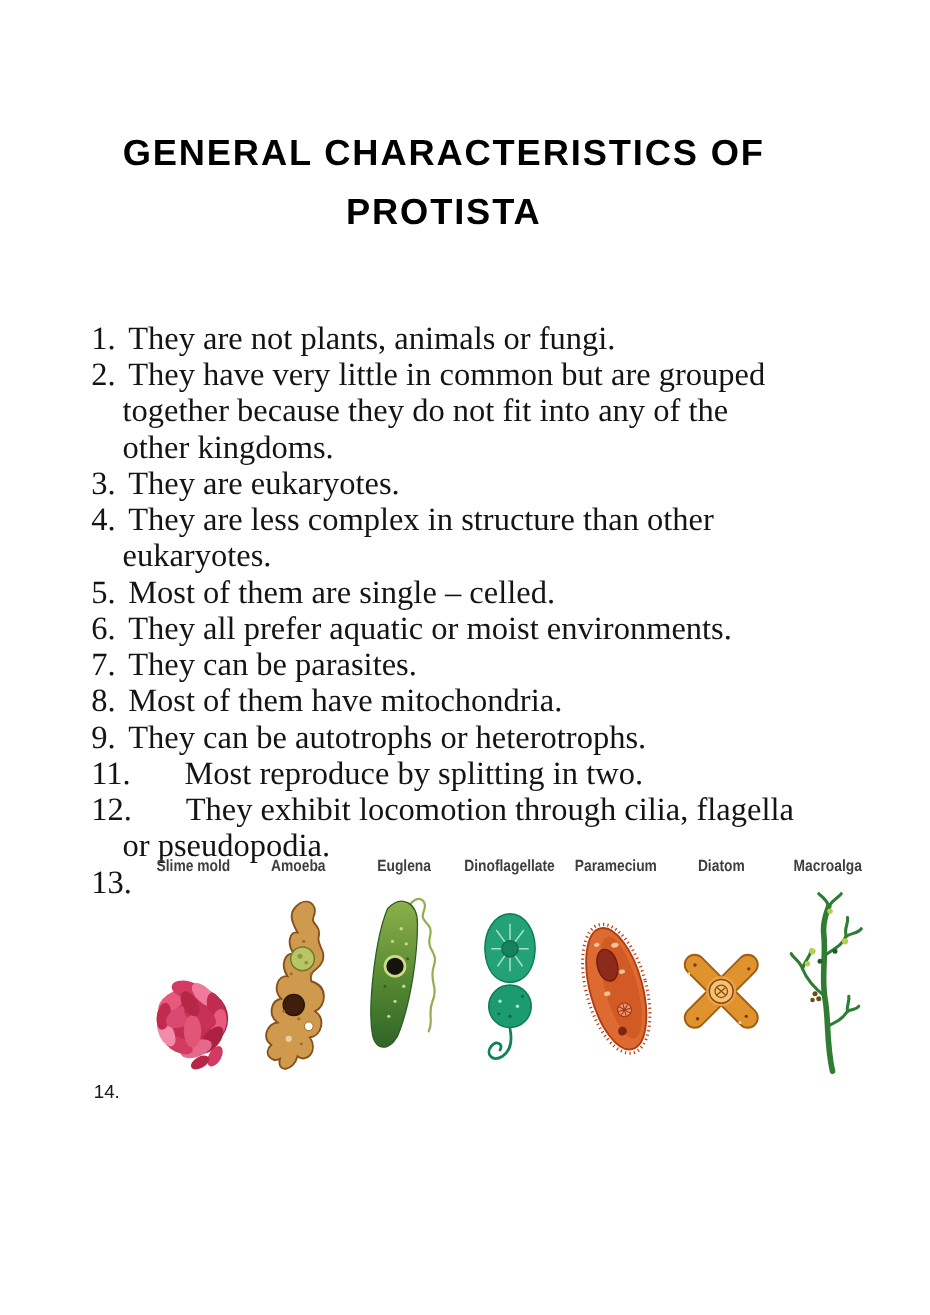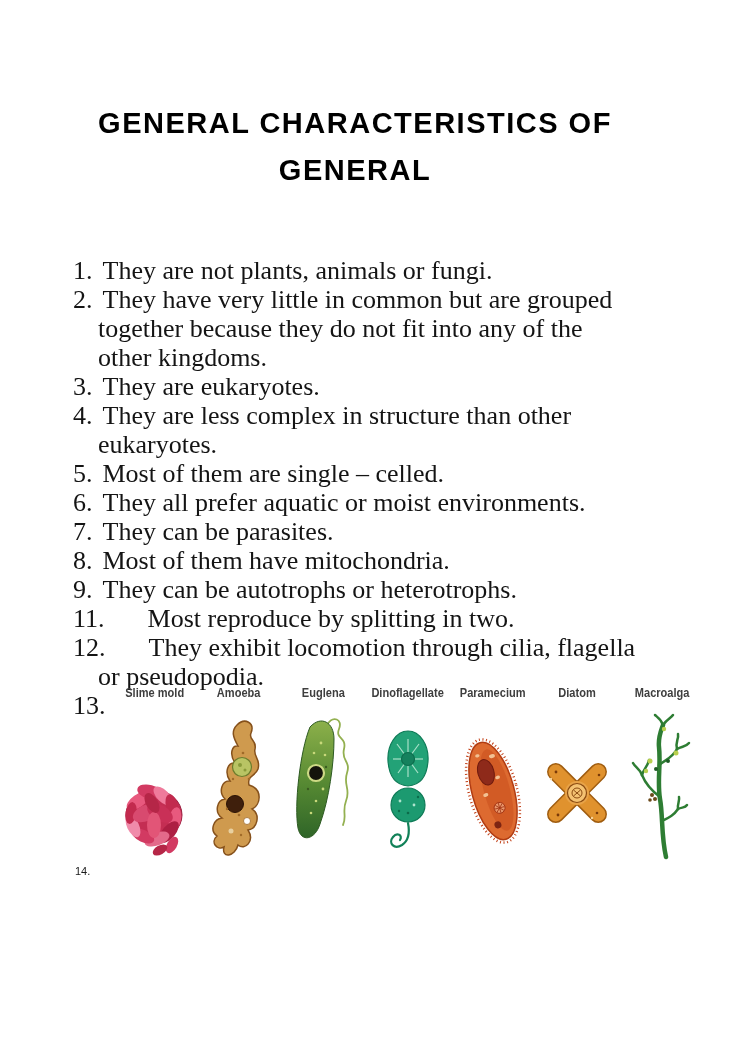--- a/index.html
+++ b/index.html
@@ -29,31 +29,31 @@
   }
   .organism { flex:1 1 0; display:flex; flex-direction:column; align-items:center;justify-content:space-between; }
   .organism-label {
     font-family:"Liberation Sans", sans-serif; font-size:13px; font-weight:700;
     color:#3e3e3e; white-space:nowrap; transform:scaleX(0.85); transform-origin:center;
     height:18px; line-height:18px;
   }
   .organism-art { width:84px; height:160px; margin-top:7px; }
   .footnote {
     position:absolute; top:853px; left:75px;
-    font-family:"Liberation Sans", sans-serif; font-size:11px; color:#1a1a1a;
+    font-family:"Liberation Sans", sans-serif; font-size:15px; color:#1a1a1a;
   }
 </style>
 </head>
 <body>
 
 <div class="page">
 
   <h1 class="title">
     <span>GENERAL CHARACTERISTICS OF</span>
-    <span>GENERAL</span>
+    <span>PROTISTA</span>
   </h1>
 
   <ol class="list">
     <li><span>1.</span><span class="gap"></span><span>They are not plants, animals or fungi.</span></li>
     <li><span>2.</span><span class="gap"></span><span>They have very little in common but are grouped together because they do not fit into any of the other kingdoms.</span></li>
     <li><span>3.</span><span class="gap"></span><span>They are eukaryotes.</span></li>
     <li><span>4.</span><span class="gap"></span><span>They are less complex in structure than other eukaryotes.</span></li>
     <li><span>5.</span><span class="gap"></span><span>Most of them are single – celled.</span></li>
     <li><span>6.</span><span class="gap"></span><span>They all prefer aquatic or moist environments.</span></li>
     <li><span>7.</span><span class="gap"></span><span>They can be parasites.</span></li>

